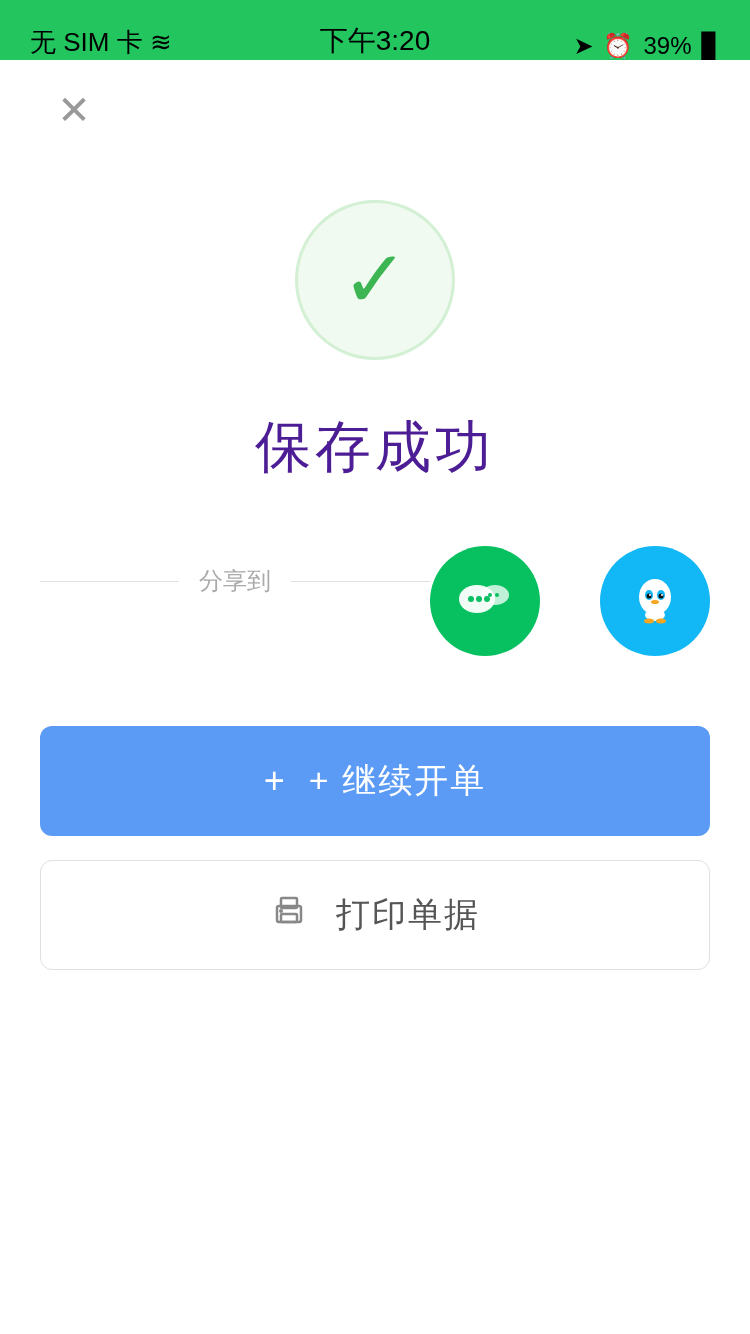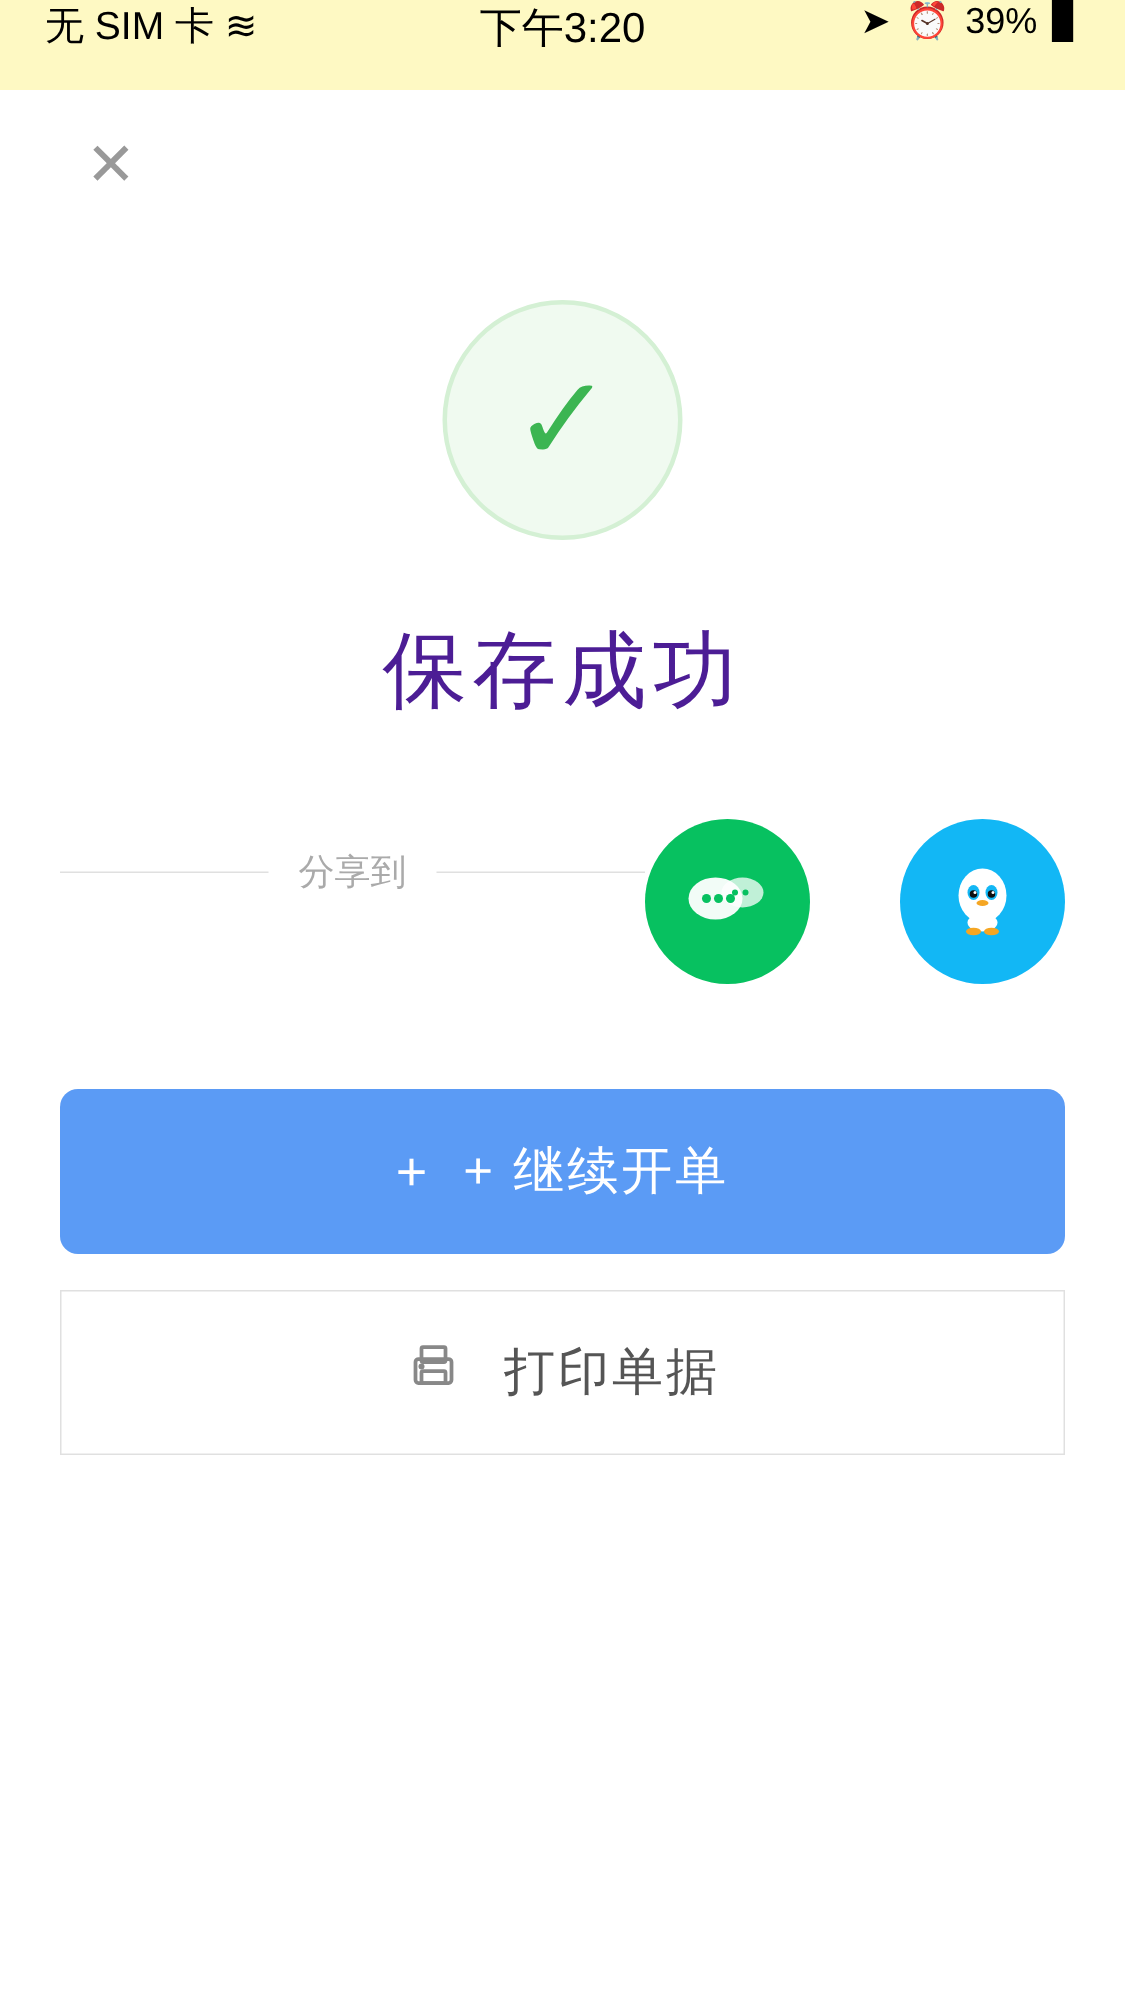--- a/index.html
+++ b/index.html
@@ -10,24 +10,24 @@
       background: #ffffff;
       font-family: -apple-system, "PingFang SC", "Helvetica Neue", Arial, sans-serif;
       display: flex;
       flex-direction: column;
     }
 
     
     .status-bar {
       display: flex;
       justify-content: space-between;
-      align-items: flex-start;
+      align-items: flex-end;
       padding: 0 30px;
       height: 60px;
-      background: #fef9c3;
+      background: #22c55e;
     }
     .status-left {
       font-size: 26px;
       color: #000;
       font-weight: 500;
     }
     .status-center {
       font-size: 28px;
       color: #000;
       font-weight: 500;
@@ -166,21 +166,21 @@
       align-items: center;
       justify-content: center;
       gap: 16px;
       letter-spacing: 2px;
     }
     .btn-secondary {
       width: 100%;
       height: 110px;
       background: #fff;
       border: 1px solid #e0e0e0;
-      border-radius: 0;
+      border-radius: 12px;
       font-size: 34px;
       color: #555;
       cursor: pointer;
       display: flex;
       align-items: center;
       justify-content: center;
       gap: 28px;
       letter-spacing: 2px;
     }
   </style>

